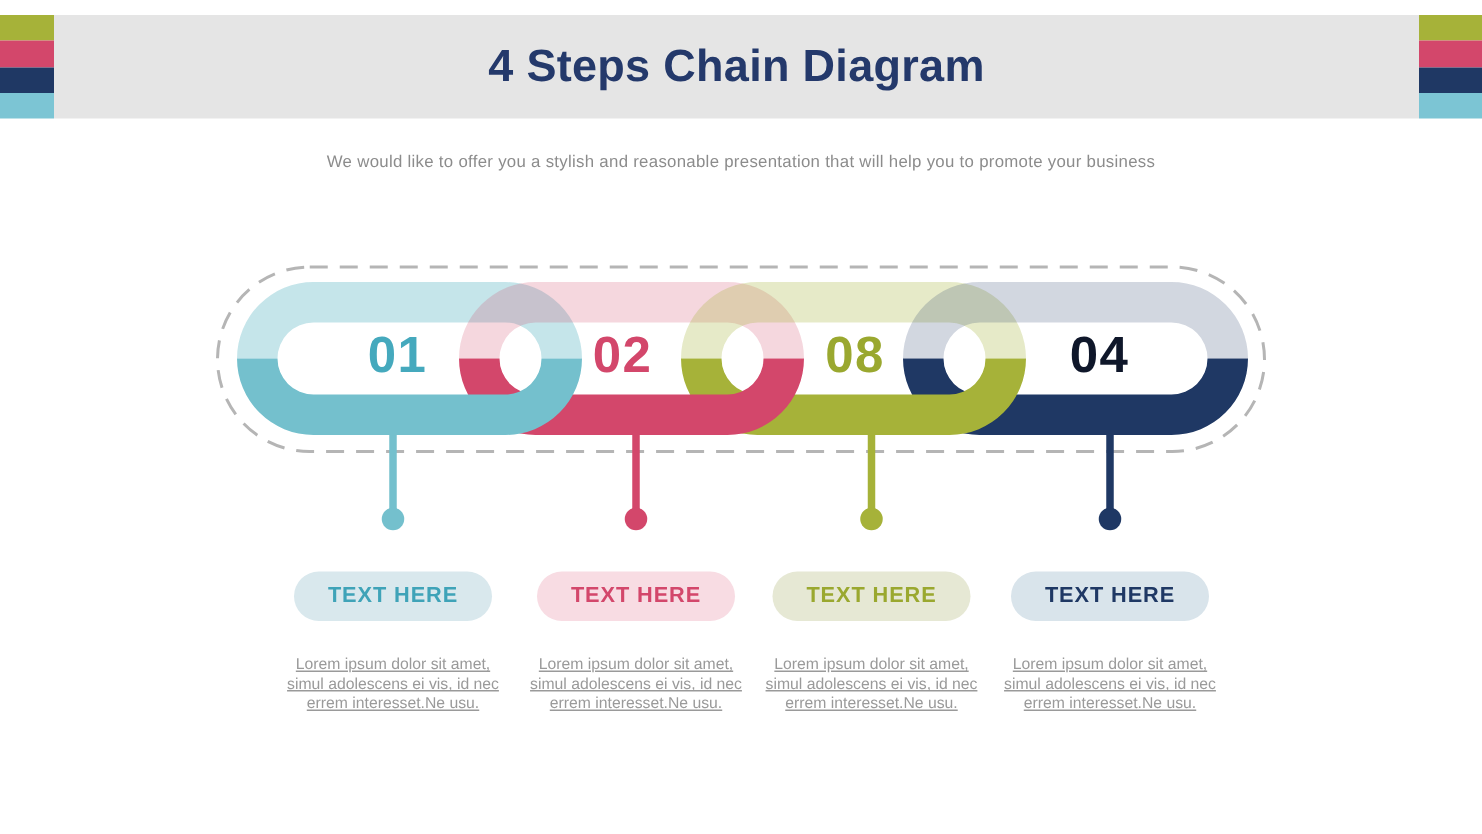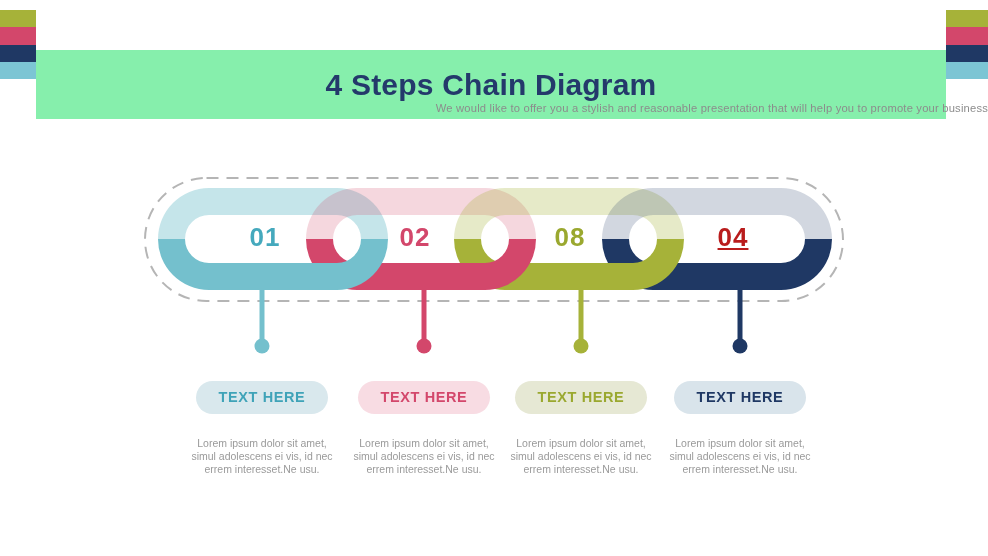--- a/index.html
+++ b/index.html
@@ -18,59 +18,59 @@
     font-size:30px;line-height:69px;font-weight:bold;color:#24396B;
     letter-spacing:0.2px;
   }
   .stripes{
     position:absolute;top:10px;height:69px;display:flex;flex-direction:column;
   }
   .stripes-left{left:0;width:36px;}
   .stripes-right{right:0;width:42px;}
   .stripe{flex:1 1 0;}
   .subtitle{
-    position:absolute;left:0;top:102px;width:988px;text-align:right;
+    position:absolute;left:0;top:102px;width:988px;text-align:center;
     font-size:11.2px;color:#8C8C8C;letter-spacing:0.2px;
   }
   
   #chain-svg{
     position:absolute;left:0;top:0;width:988px;height:556px;
     pointer-events:none;
   }
   
   .num{
     position:absolute;top:217px;transform:translateX(-50%);
-    font-size:26px;line-height:40px;font-weight:bold;letter-spacing:1px;
+    font-size:34px;line-height:40px;font-weight:bold;letter-spacing:1px;
   }
   .pill{
     position:absolute;top:381px;width:132px;height:33px;border-radius:17px;
     transform:translateX(-50%);text-align:center;line-height:33px;
     font-size:14.5px;font-weight:bold;letter-spacing:0.6px;
   }
   .lorem{
     position:absolute;top:437px;width:172px;transform:translateX(-50%);
-    text-align:center;font-size:10.5px;line-height:13.2px;color:#9A9A9A;
+    text-align:center;font-size:10.5px;line-height:13.2px;color:#9A9A9A;text-decoration:underline;
   }
   .lorem span{display:block;}
   .s1 .num{left:265px}.s1 .pill{left:262px}.s1 .lorem{left:262px}
   .s2 .num{left:415px}.s2 .pill{left:424px}.s2 .lorem{left:424px}
   .s3 .num{left:570px}.s3 .pill{left:581px}.s3 .lorem{left:581px}
   .s4 .num{left:733px}.s4 .pill{left:740px}.s4 .lorem{left:740px}
 </style>
 </head>
 <body>
 
 <div class="stripes stripes-left">
   <div class="stripe" style="background: rgb(166, 178, 57);"></div>
   <div class="stripe" style="background: rgb(211, 71, 107);"></div>
   <div class="stripe" style="background: rgb(31, 56, 100);"></div>
   <div class="stripe" style="background: rgb(124, 197, 212);"></div>
 </div>
 
-<div class="header-band" style="background: #86efac; margin-top: 40px;">
+<div class="header-band" style="background: #e5e5e5;">
   <h1 class="slide-title" style="color: rgb(36, 57, 107);">4 Steps Chain Diagram</h1>
 </div>
 
 <div class="stripes stripes-right">
   <div class="stripe" style="background: rgb(166, 178, 57);"></div>
   <div class="stripe" style="background: rgb(211, 71, 107);"></div>
   <div class="stripe" style="background: rgb(31, 56, 100);"></div>
   <div class="stripe" style="background: rgb(124, 197, 212);"></div>
 </div>
 
@@ -128,20 +128,20 @@
   <div class="num" style="color: rgb(154, 168, 47);">08</div>
   <div class="pill" style="background: rgb(230, 232, 212); color: rgb(154, 168, 47);">TEXT HERE</div>
   <div class="lorem" style="color: rgb(154, 154, 154);">
     <span>Lorem ipsum dolor sit amet,</span>
     <span>simul adolescens ei vis, id nec</span>
     <span>errem interesset.Ne usu.</span>
   </div>
 </div>
 
 <div class="step s4">
-  <div class="num" style="color: #b91c1c; text-decoration: underline;">04</div>
+  <div class="num" style="color: #0f172a;">04</div>
   <div class="pill" style="background: rgb(217, 228, 235); color: rgb(31, 56, 100);">TEXT HERE</div>
   <div class="lorem" style="color: rgb(154, 154, 154);">
     <span>Lorem ipsum dolor sit amet,</span>
     <span>simul adolescens ei vis, id nec</span>
     <span>errem interesset.Ne usu.</span>
   </div>
 </div>
 
 </body></html>

